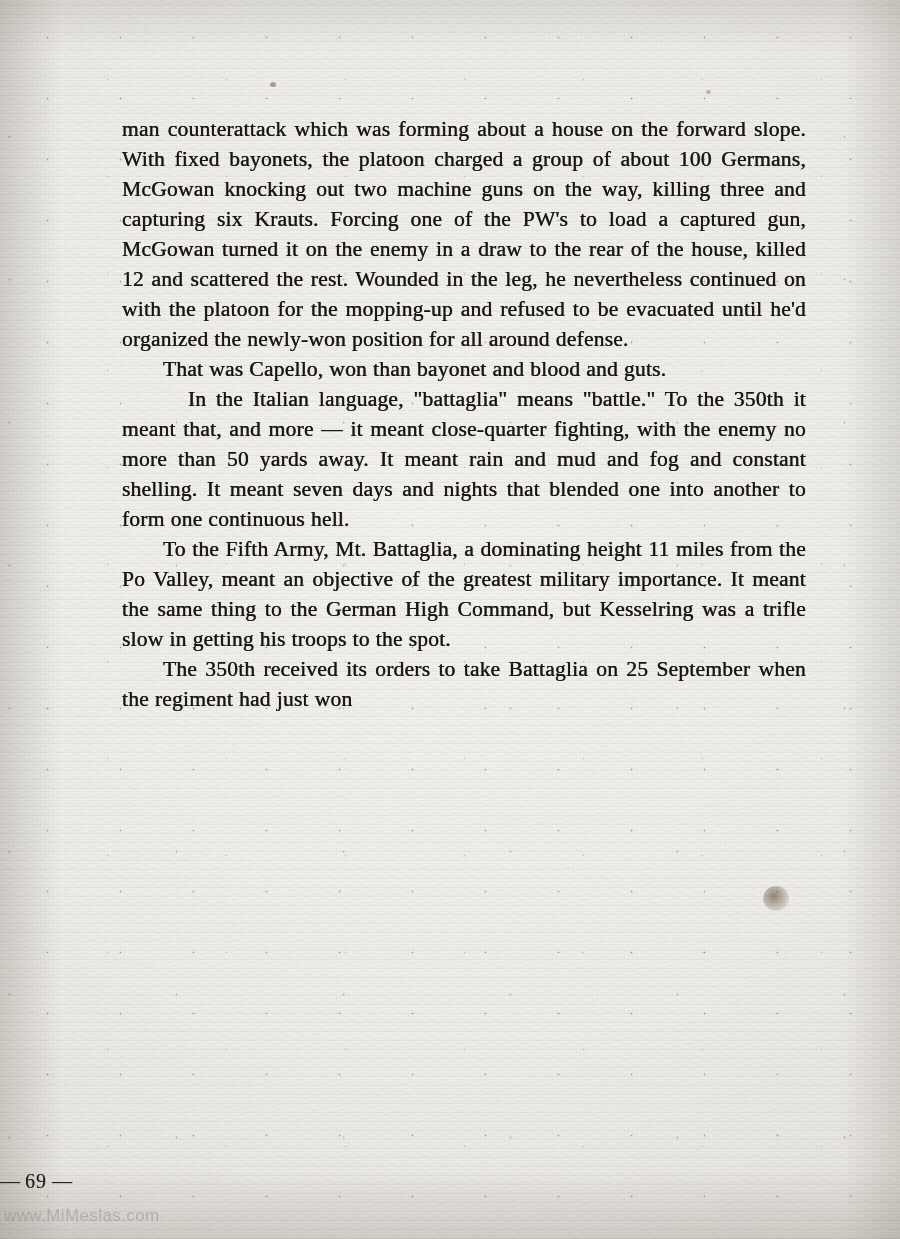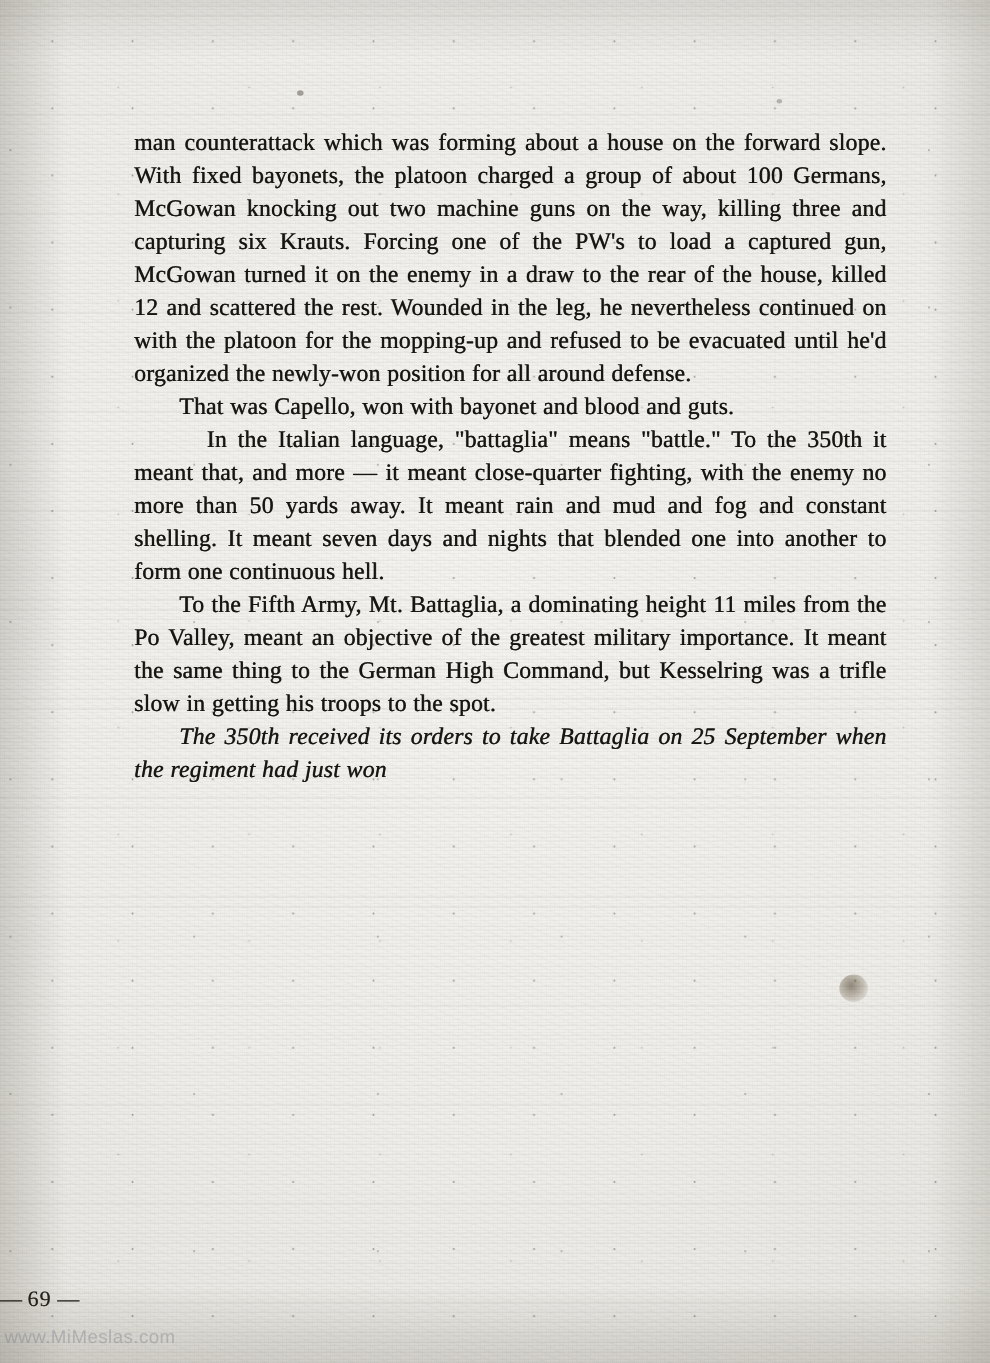--- a/index.html
+++ b/index.html
@@ -120,21 +120,21 @@
       0.35px 0 0 rgba(23,21,15,0.55),
       -0.3px 0.25px 0 rgba(23,21,15,0.35),
       0 0.35px 0.4px rgba(40,36,28,0.45);
   }
 
   .para {
     margin: 0;
     text-align: justify;
     text-justify: inter-word;
   }
-  .para:last-of-type { text-align: justify; font-style: italic; }
+  .para:last-of-type { text-align: justify; }
 
   
   .para.indent { text-indent: 41px; }
   
   .para.indent-deep { text-indent: 66px; }
   
   .para.flush { text-indent: 0; }
 
   
   .para { hyphens: none; }
@@ -215,21 +215,21 @@
   <div class="paper-grain"></div>
   <div class="scan-band"></div>
   <div class="paper-speckle"></div>
   <div class="edge-shade"></div>
 
   <div class="stain-small"></div>
   <div class="stain-small2"></div>
 
   <div class="text-column">
     <p class="para flush">man counterattack which was forming about a house on the   forward slope.  With fixed bayonets, the platoon charged a group of about 100 Germans, McGowan knocking out two machine guns on the way, killing three and capturing six Krauts.  Forcing one of the PW's to load a captured gun, McGowan turned it on the enemy in a draw to the rear of the house, killed 12 and scattered the rest.  Wounded in the leg, he nevertheless continued on with the platoon for the mopping-up and refused to be evacuated until he'd organized the newly-won position for all around defense.</p>
-    <p class="para indent">That was Capello, won with bayonet and blood and guts.</p>
+    <p class="para indent">That was Capello, won than bayonet and blood and guts.</p>
     <p class="para indent-deep">In the Italian language,  "battaglia" means "battle."  To the 350th it meant that, and more — it meant close-quarter fighting, with the enemy no more than 50 yards away.  It meant rain and mud and fog and constant shelling.  It meant seven days and nights that blended one into another to form one continuous hell.</p>
     <p class="para indent">To the Fifth Army, Mt. Battaglia, a dominating height 11 miles from the Po Valley, meant an objective of the greatest military importance.  It meant the same thing to the German High Command, but Kesselring was a trifle slow in getting his troops to the spot.</p>
     <p class="para indent">The 350th received its orders to take Battaglia on 25 September when the regiment had just won</p>
   </div>
 
   <div class="stain"></div>
 
   <div class="folio">
     <span class="dash">—</span><span class="num">69</span><span class="dash">—</span>
   </div>

